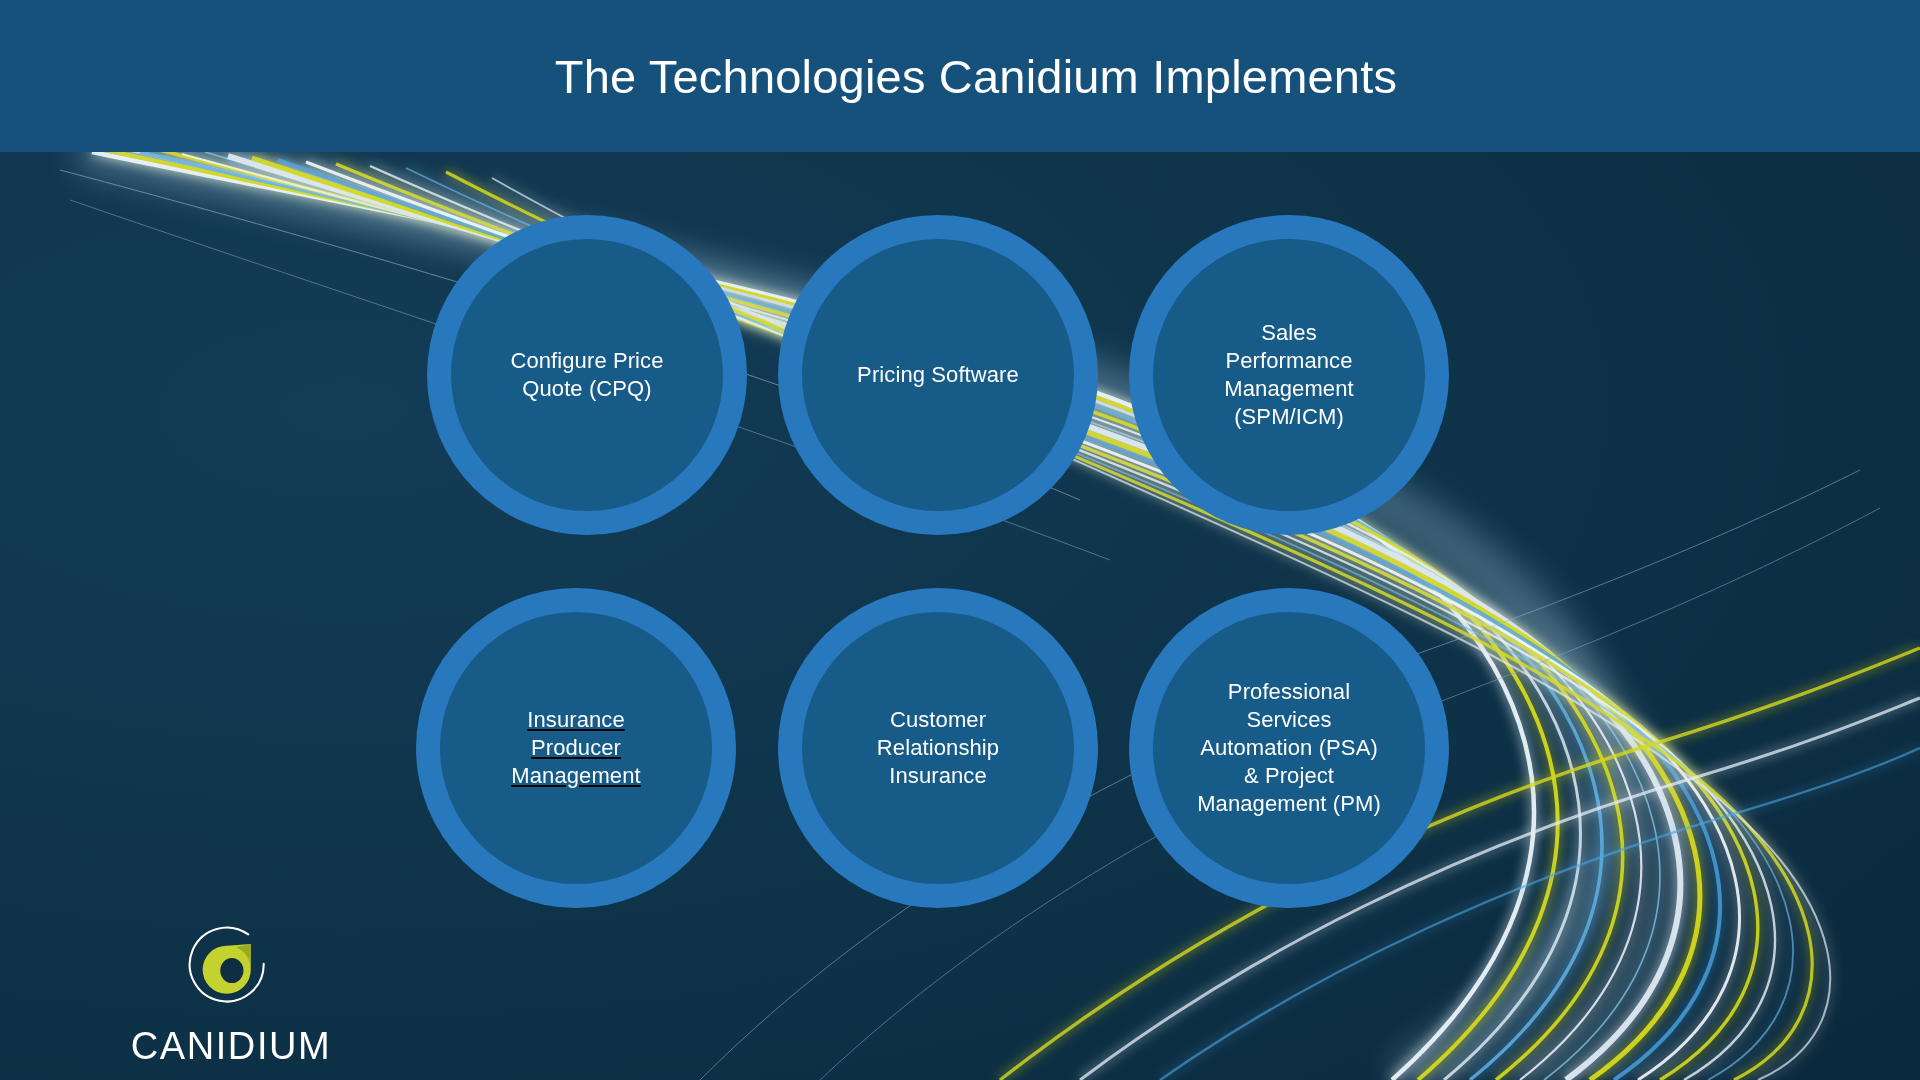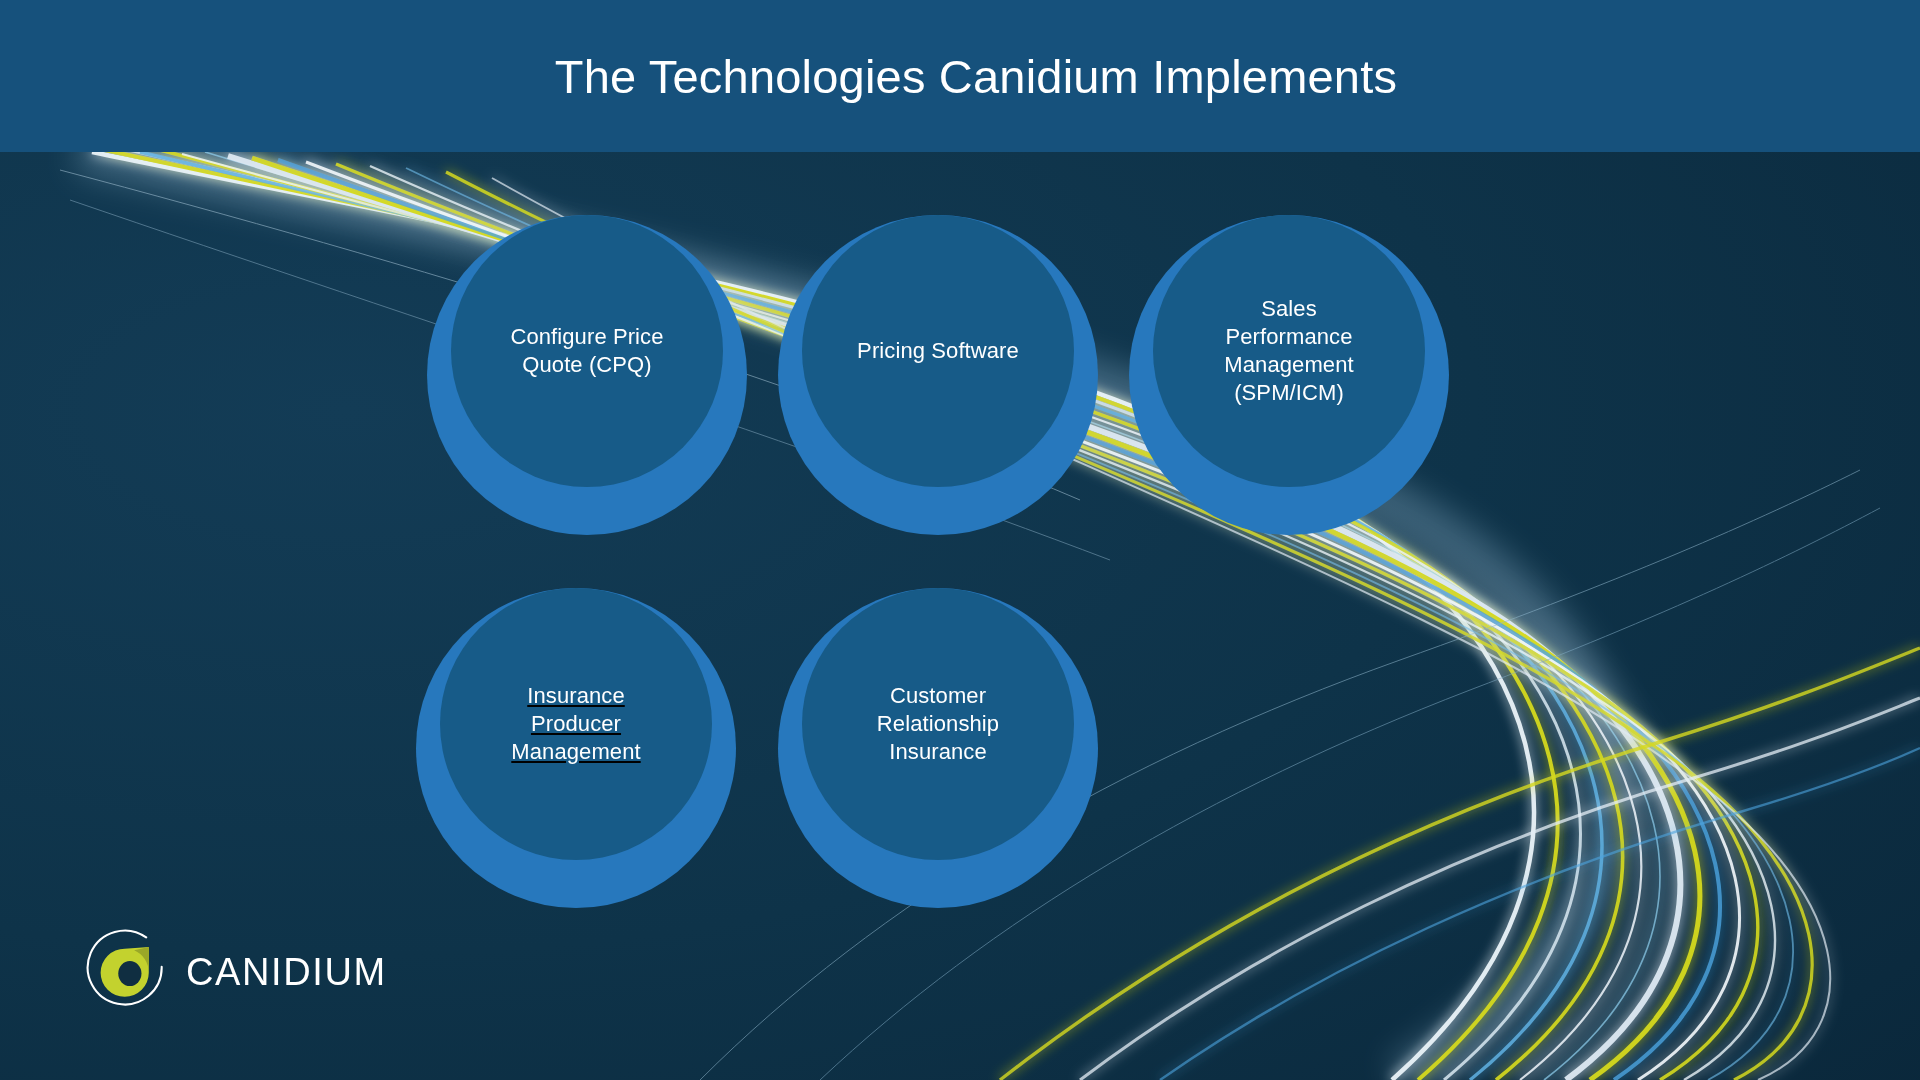--- a/index.html
+++ b/index.html
@@ -67,21 +67,21 @@
     height: 1080px;
     z-index: 25;
   }
   .tech-circle {
     position: absolute;
     width: 320px;
     height: 320px;
     border-radius: 50%;
     background: #2778bd;
     display: flex;
-    align-items: flex-start;
+    align-items: center;
     justify-content: center;
   }
   .tech-circle .inner {
     width: 272px;
     height: 272px;
     border-radius: 50%;
     background: #175b88;
     display: flex;
     align-items: center;
     justify-content: center;
@@ -108,20 +108,21 @@
   .logo {
     position: absolute;
     left: 86px;
     top: 925px;
     width: 290px;
     height: 92px;
     z-index: 50;
     display: flex;
     align-items: center;
     gap: 14px;
+    flex-direction: column;
   }
   .logo-mark {
     width: 86px;
     height: 86px;
     flex: 0 0 86px;
   }
   .logo-word {
     color: #ffffff;
     font-size: 38px;
     font-weight: 400;
@@ -231,20 +232,29 @@
     </div>
 
     <div class="tech-circle c4">
       <div class="inner">
         <span class="label">Customer
 Relationship
 Insurance</span>
       </div>
     </div>
 
+    <div class="tech-circle c5">
+      <div class="inner">
+        <span class="label">Professional
+Services
+Automation (PSA)
+&amp; Project
+Management (PM)</span>
+      </div>
+    </div>
 
   </div>
 
   <div class="logo">
     <svg class="logo-mark" viewBox="0 0 100 100" xmlns="http://www.w3.org/2000/svg">
 
       <path d="M 70,11 A 43,43 0 1 0 88,45" fill="none" stroke="#ffffff" stroke-width="2.4" stroke-linecap="round"></path>
 
       <path d="M 73,22 L 73,52 A 28,28 0 1 1 45,24 L 73,22 Z" fill="#c3d22e"></path>
 

